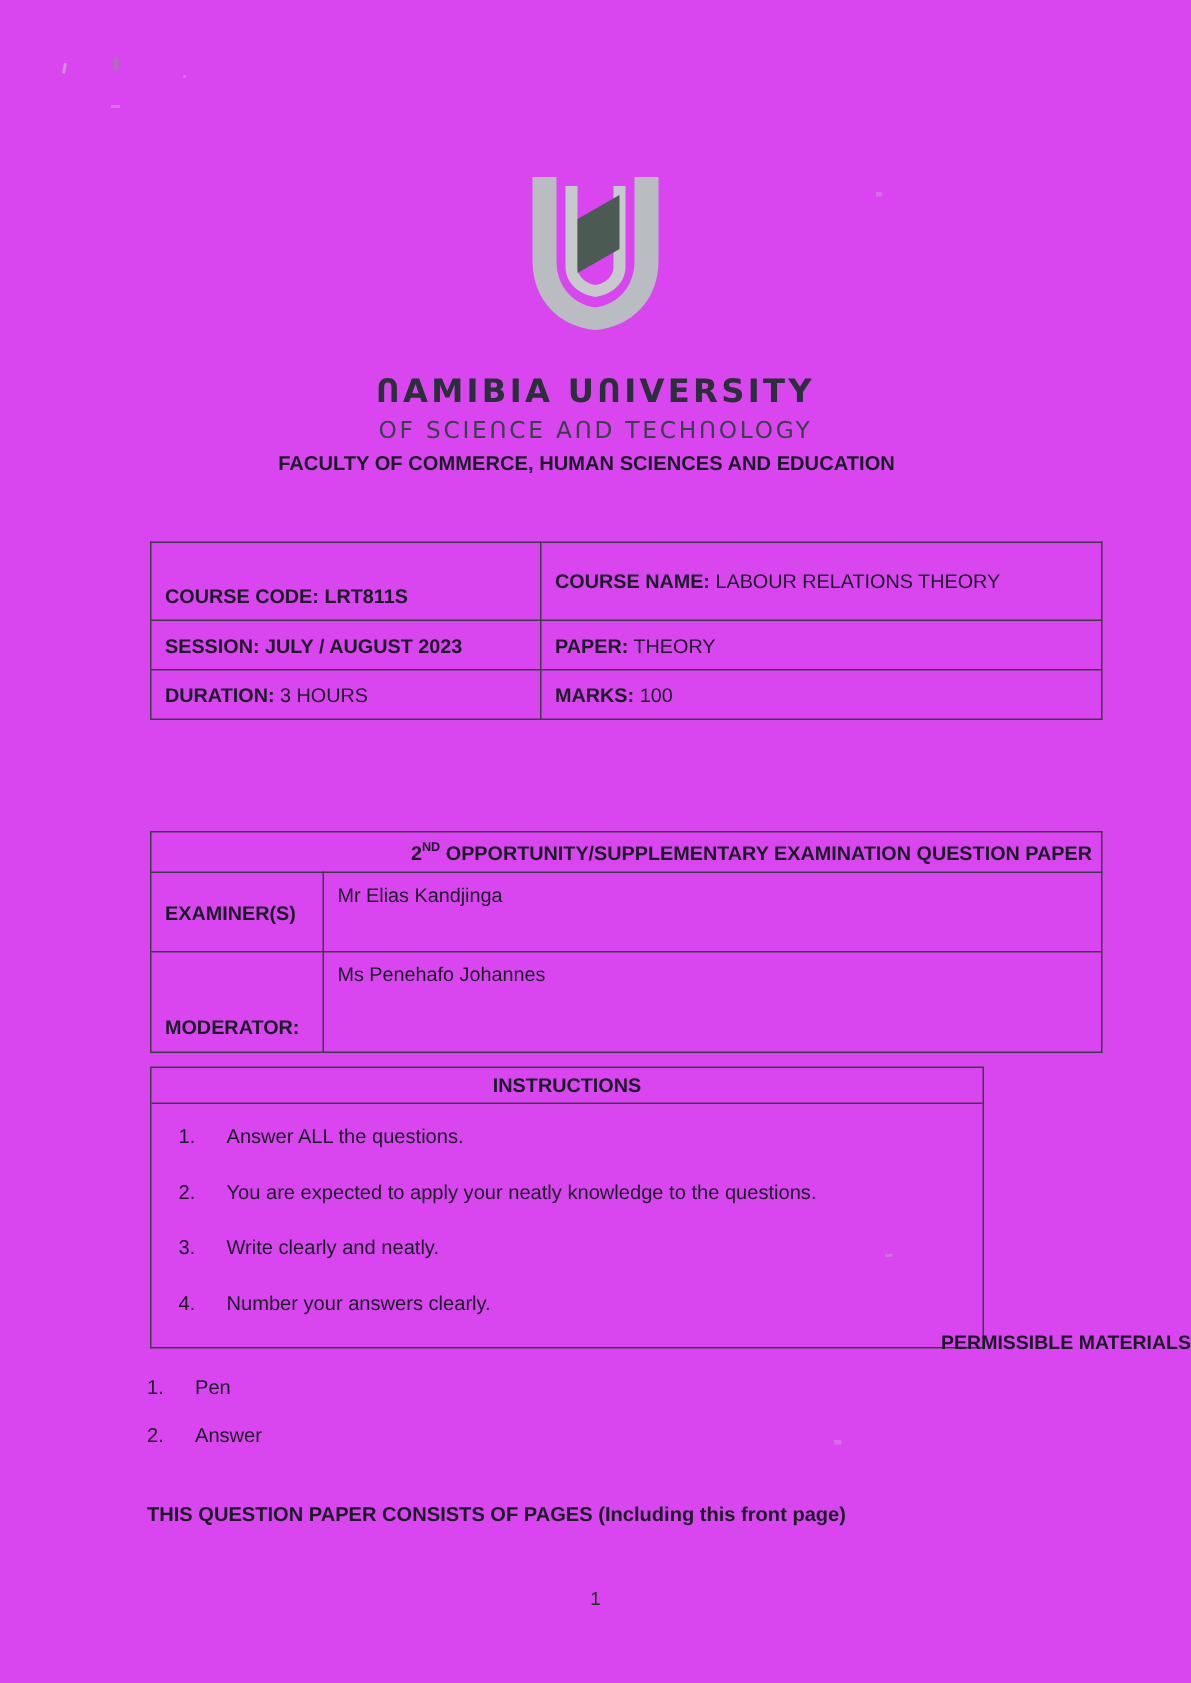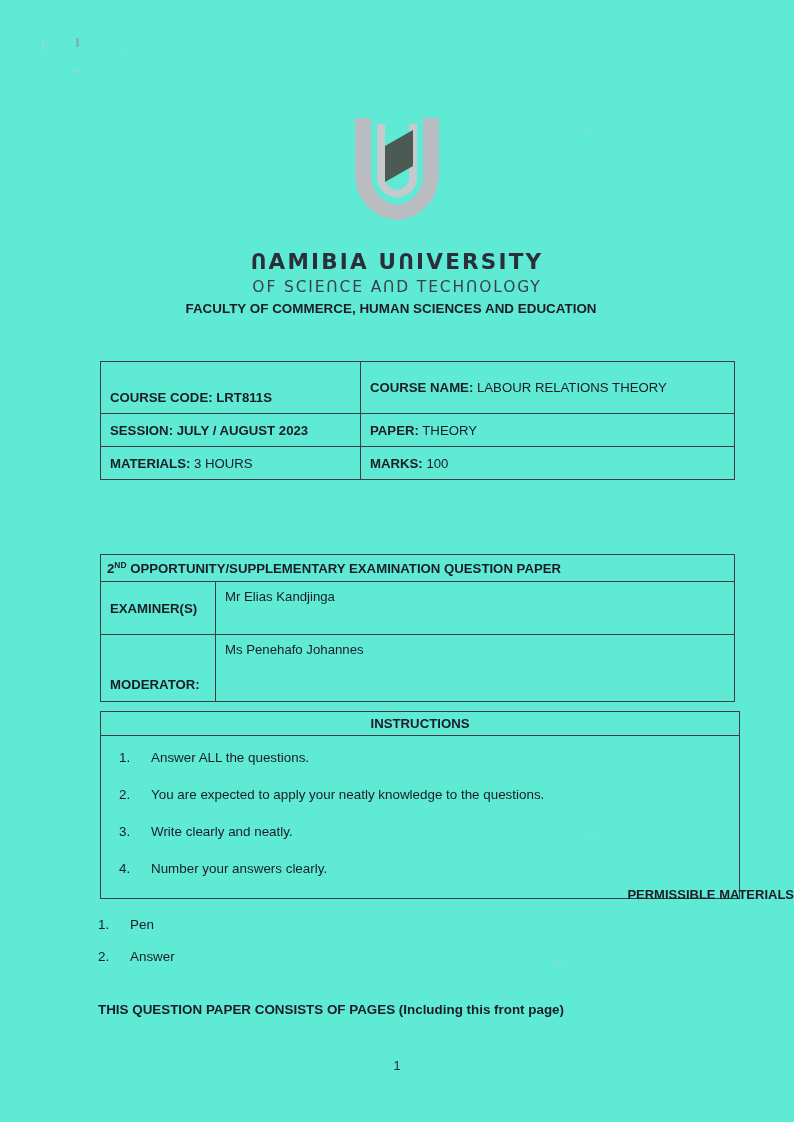--- a/index.html
+++ b/index.html
@@ -13,21 +13,21 @@
     height: 1122px;
     position: relative;
     font-family: "Liberation Sans", sans-serif;
     color: #1c1c28;
     overflow: hidden;
   }
 
   .page {
     position: absolute;
     inset: 0;
-    background: #5eead4;
+    background: #d946ef;
   }
 
   
   .artifact {
     position: absolute;
     background: #c9c9cf;
     opacity: .55;
   }
   .artifact.a1 { left: 42px;  top: 42px;  width: 2px;  height: 7px;  transform: rotate(12deg); }
   .artifact.a2 { left: 76px;  top: 38px;  width: 3px;  height: 9px;  background:#8e8e98; }
@@ -113,21 +113,21 @@
   #qual-table td { height: 22px; }
   #qual-table .tall { height: 38px; }
 
   
   #exam-table {
     left: 100px;
     top: 554px;
     width: 634px;
   }
   #exam-table td.hdr {
-    text-align: left;
+    text-align: right;
     font-weight: bold;
     height: 18px;
     padding: 4px 6px;
     margin-top: 19px;
   }
   #exam-table td.role {
     font-weight: bold;
     width: 115px;
     height: 42px;
   }
@@ -143,21 +143,21 @@
     vertical-align: super;
     line-height: 0;
     font-weight: bold;
   }
 
   
   #instructions-box {
     position: absolute;
     left: 100px;
     top: 711px;
-    width: 640px;
+    width: 556px;
     border: 1.3px solid #3c3c46;
     box-sizing: border-box;
   }
   .instr-title {
     text-align: center;
     font-weight: bold;
     font-size: 13.2px;
     padding: 4px 0 4px;
     border-bottom: 1.3px solid #3c3c46;
     line-height: 15px;
@@ -281,21 +281,21 @@
           <span class="lbl">SESSION:</span>
           <span class="lbl">JULY / AUGUST 2023</span>
         </td>
         <td>
           <span class="lbl">PAPER:</span>
           <span class="val">THEORY</span>
         </td>
       </tr>
       <tr>
         <td>
-          <span class="lbl">MATERIALS:</span>
+          <span class="lbl">DURATION:</span>
           <span class="val">3 HOURS</span>
         </td>
         <td>
           <span class="lbl">MARKS:</span>
           <span class="val">100</span>
         </td>
       </tr>
     </tbody>
   </table>
 

